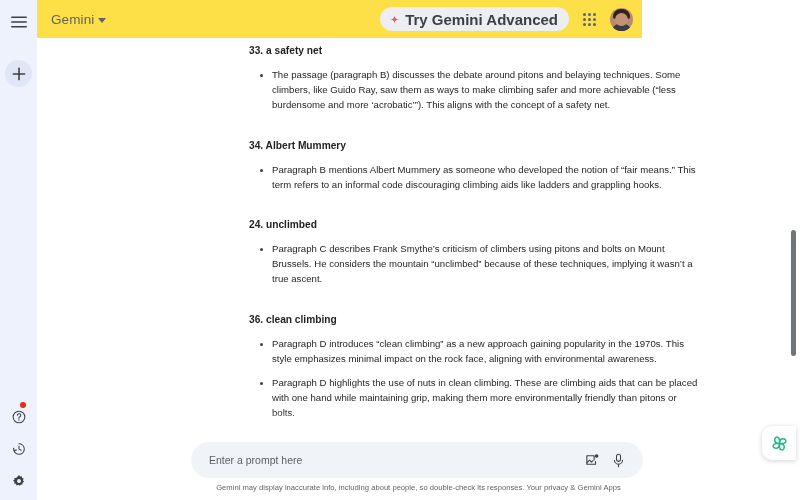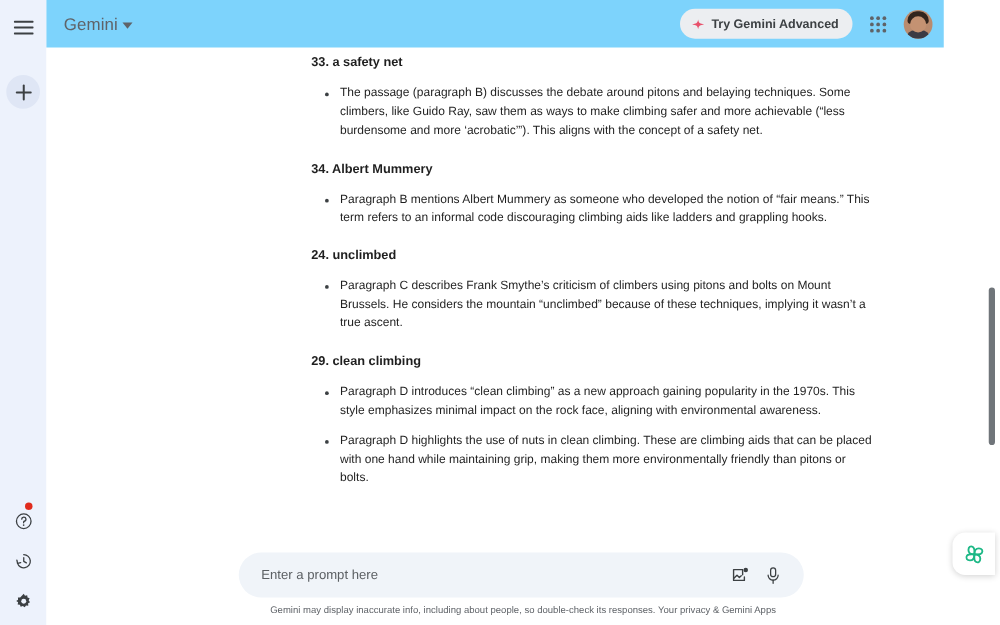--- a/index.html
+++ b/index.html
@@ -53,22 +53,22 @@
     top: -4px; left: 12px;
     width: 6px; height: 6px;
     border-radius: 50%;
     background: #e02b1d;
   }
 
   
   #header {
     position: absolute;
     left: 37px; top: 0;
-    width: 718px; height: 38px;
-    background: #7dd3fc;
+    width: 605px; height: 38px;
+    background: #fde047;
     display: flex;
     align-items: center;
     z-index: 5;
     text-align: center;
   }
   #brand {
     display: flex; align-items: center; gap: 4px;
     margin-left: 14px;
     cursor: pointer;
   }
@@ -92,21 +92,21 @@
   }
   #advanced-btn {
     display: flex; align-items: center; gap: 5px;
     background: #eceef1;
     border-radius: 14px;
     height: 24px;
     padding: 0 11px 0 9px;
     cursor: pointer;
   }
   #advanced-btn .adv-label {
-    font-size: 10px;
+    font-size: 15px;
     color: #3c4043;
     font-weight: bold;
     white-space: nowrap;
   }
   #apps-grid {
     display: grid;
     grid-template-columns: repeat(3, 3px);
     grid-template-rows: repeat(3, 3px);
     gap: 2px;
     cursor: pointer;
@@ -155,21 +155,21 @@
     width: 763px;
     padding: 0;
   }
   .answer-block { padding-left: 212px; padding-right: 99px; }
 
   .q-title {
     font-size: 10.2px;
     font-weight: bold;
     color: #1f1f1f;
     line-height: 15px;
-    margin-top: 15px;
+    margin-top: 25px;
     margin-bottom: 2px;
   }
   .q-title:first-child { margin-top: 5px; }
 
   .bullet-row {
     display: flex;
     margin-top: 9px;
     padding-left: 11px;
   }
   .bullet-dot {
@@ -379,21 +379,21 @@
           <span class="bullet-dot"></span>
           <span class="bullet-text">Paragraph B mentions Albert Mummery as someone who developed the notion of “fair means.” This term refers to an informal code discouraging climbing aids like ladders and grappling hooks.</span>
         </div>
 
         <div class="q-title">24. unclimbed</div>
         <div class="bullet-row">
           <span class="bullet-dot"></span>
           <span class="bullet-text">Paragraph C describes Frank Smythe’s criticism of climbers using pitons and bolts on Mount Brussels. He considers the mountain “unclimbed” because of these techniques, implying it wasn’t a true ascent.</span>
         </div>
 
-        <div class="q-title">29. clean climbing</div>
+        <div class="q-title">36. clean climbing</div>
         <div class="bullet-row">
           <span class="bullet-dot"></span>
           <span class="bullet-text">Paragraph D introduces “clean climbing” as a new approach gaining popularity in the 1970s. This style emphasizes minimal impact on the rock face, aligning with environmental awareness.</span>
         </div>
 
         <div class="bullet-row">
           <span class="bullet-dot"></span>
           <span class="bullet-text">Paragraph D highlights the use of nuts in clean climbing. These are climbing aids that can be placed with one hand while maintaining grip, making them more environmentally friendly than pitons or bolts.</span>
         </div>
 

